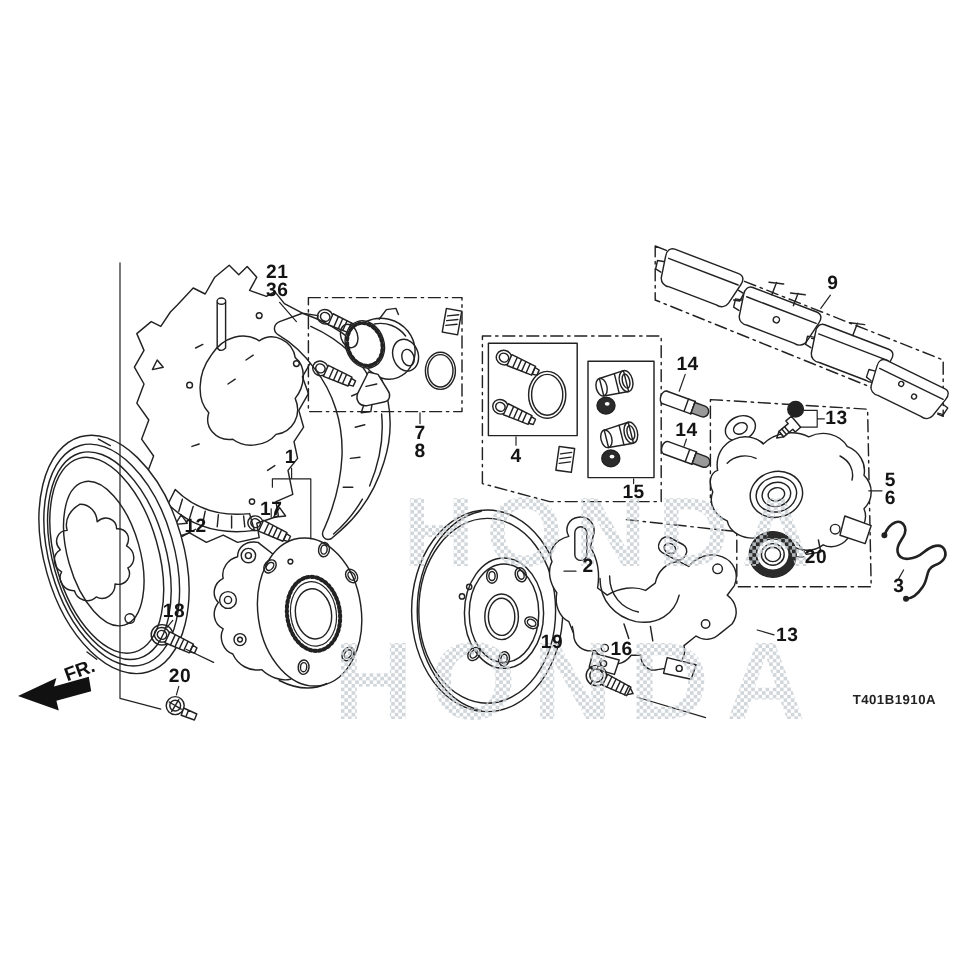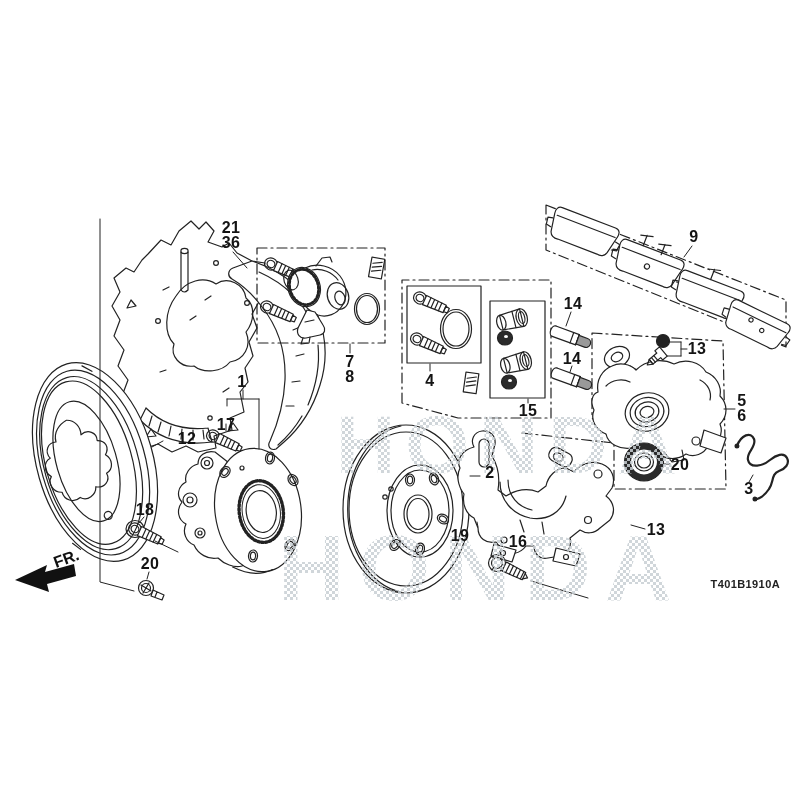--- a/index.html
+++ b/index.html
@@ -358,21 +358,21 @@
 <span class="callout" style="left:490px;top:473px">2</span>
 <span class="callout" style="left:749px;top:489px">3</span>
 <span class="callout" style="left:430px;top:381px">4</span>
 <span class="callout" style="left:742px;top:401px">5</span>
 <span class="callout" style="left:742px;top:416px">6</span>
 <span class="callout" style="left:350px;top:362px">7</span>
 <span class="callout" style="left:350px;top:377px">8</span>
 <span class="callout" style="left:694px;top:237px">9</span>
 <span class="callout" style="left:680px;top:465px">20</span>
 <span class="callout" style="left:656px;top:530px">13</span>
-<span class="callout" style="left:187px;top:439px">12</span>
+<span class="callout" style="left:163px;top:439px">12</span>
 <span class="callout" style="left:697px;top:349px">13</span>
 <span class="callout" style="left:573px;top:304px">14</span>
 <span class="callout" style="left:572px;top:359px">14</span>
 <span class="callout" style="left:528px;top:411px">15</span>
 <span class="callout" style="left:518px;top:542px">16</span>
 <span class="callout" style="left:226px;top:425px">17</span>
 <span class="callout" style="left:145px;top:510px">18</span>
 <span class="callout" style="left:460px;top:536px">19</span>
 <span class="callout" style="left:150px;top:564px">20</span>
 <span class="callout" style="left:231px;top:228px">21</span>

